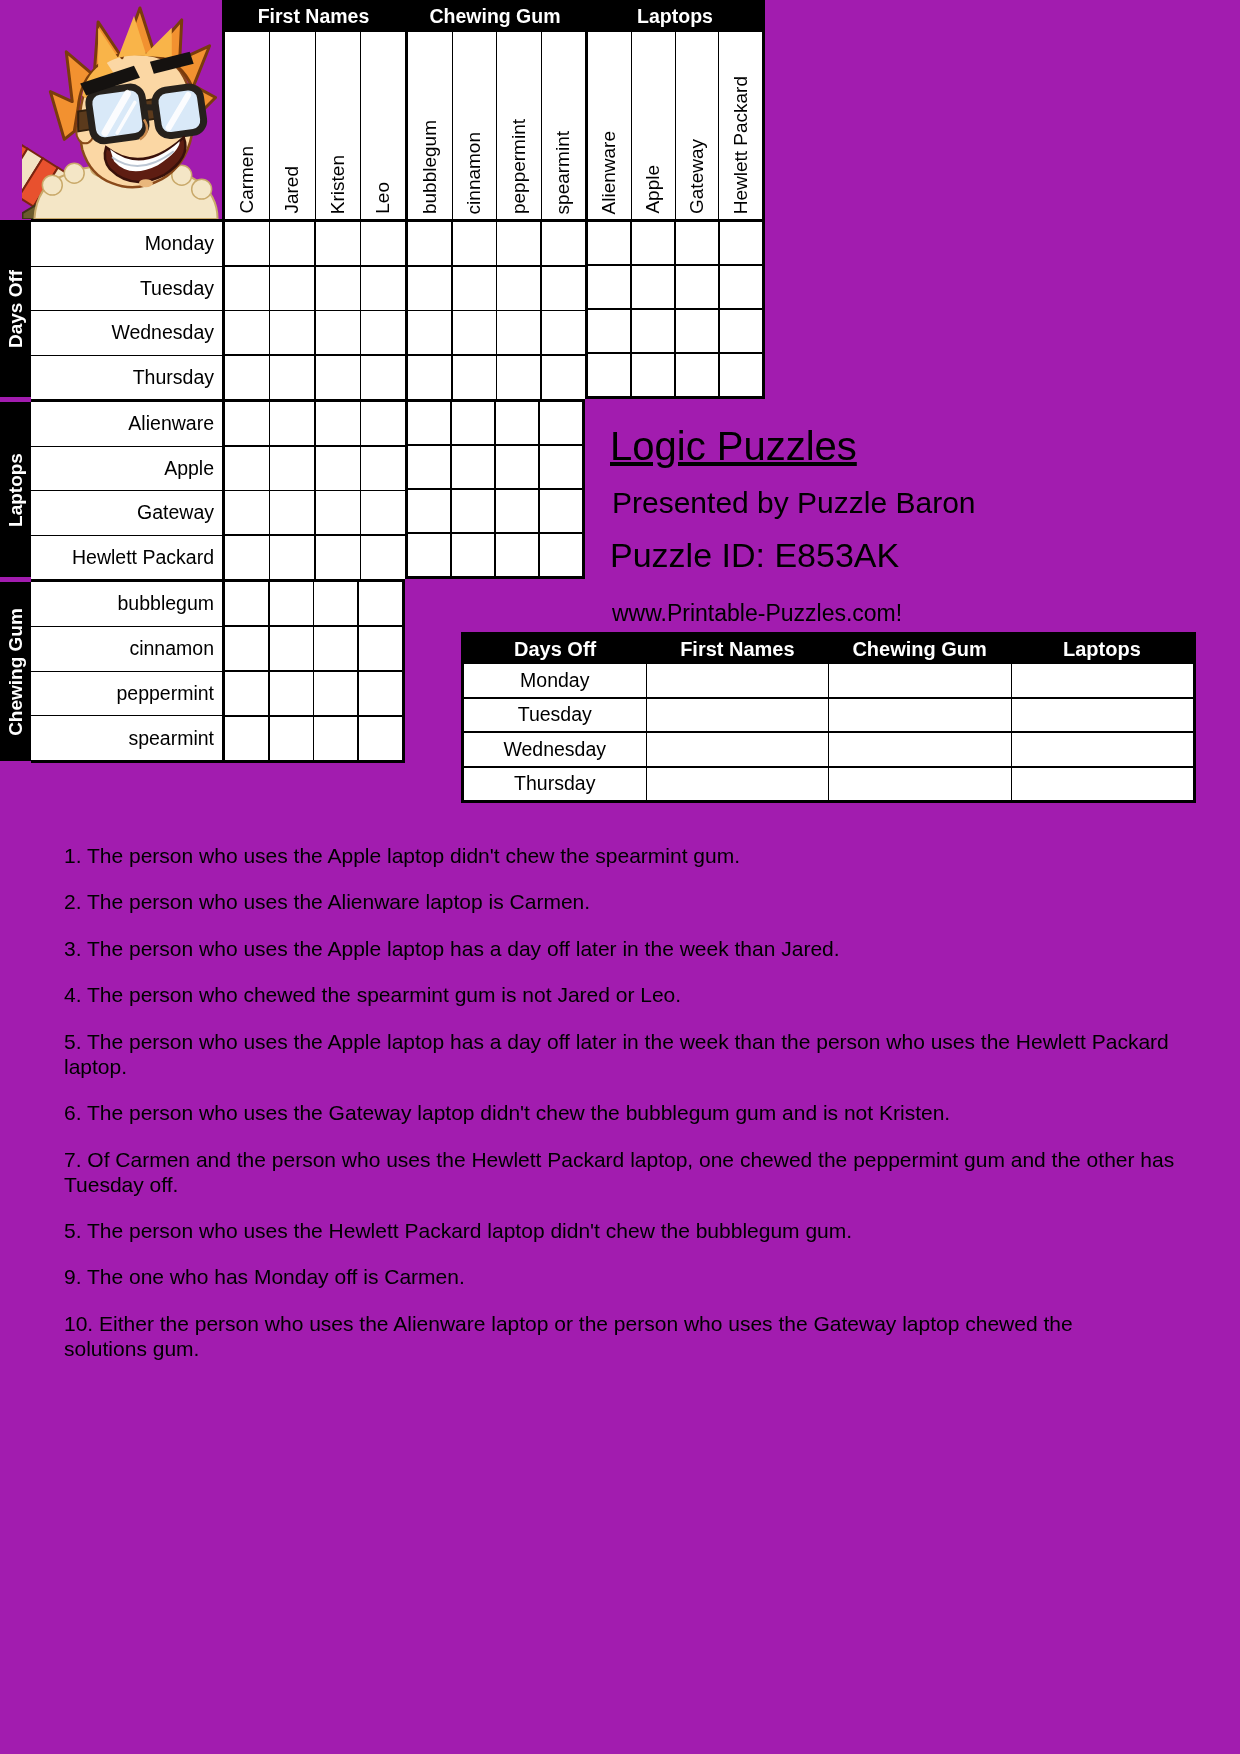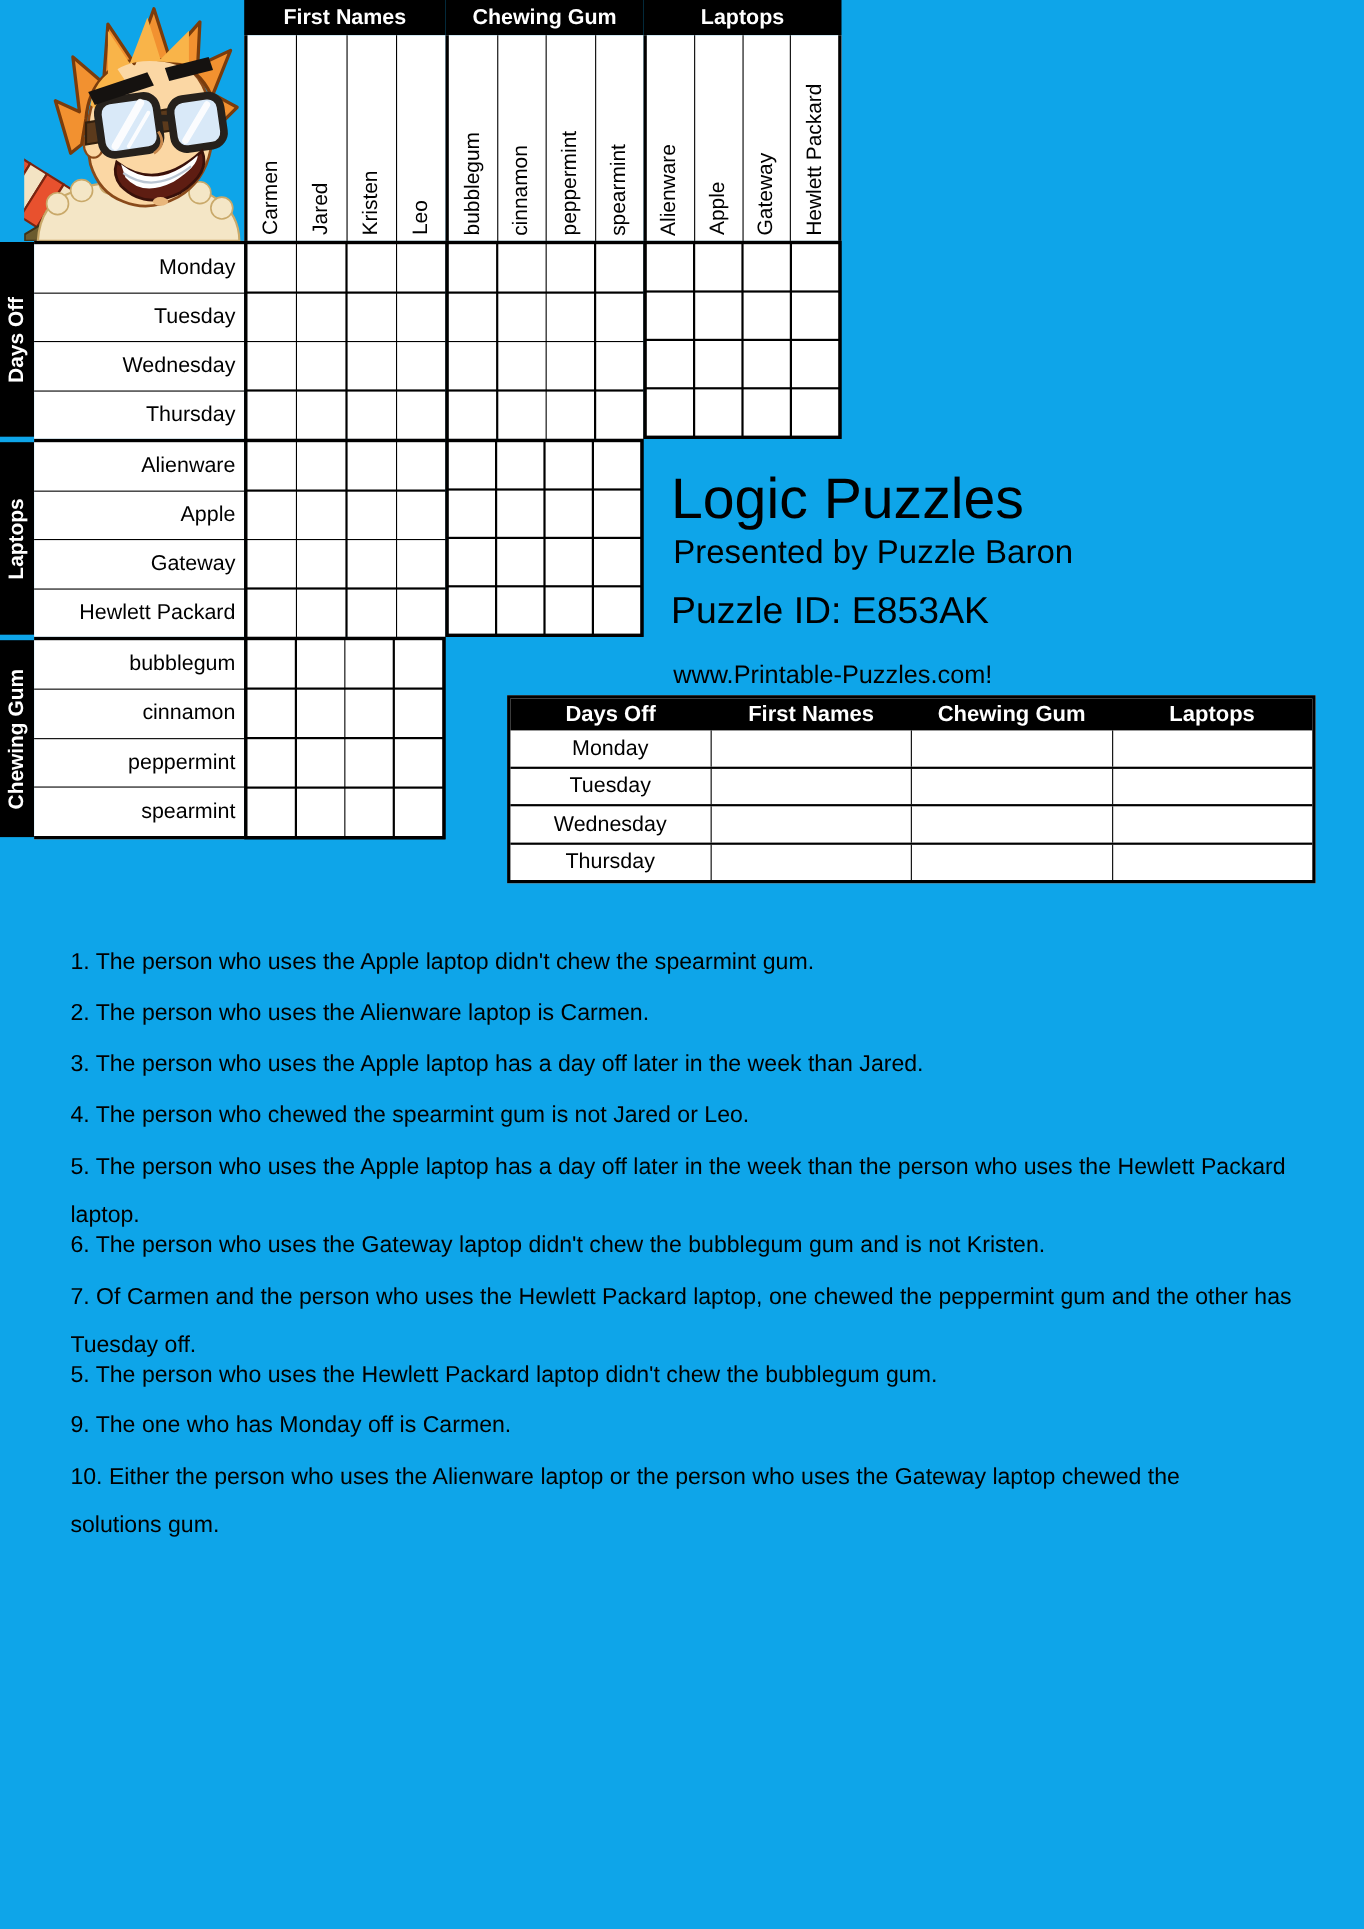--- a/index.html
+++ b/index.html
@@ -1,21 +1,21 @@
 <!DOCTYPE html>
 <html><head>
 <meta charset="utf-8">
 <style>
   * { box-sizing: border-box; margin: 0; padding: 0; }
   html,body { background:#888; }
   #page {
     position: relative;
     width: 1240px;
     height: 1754px;
-    background: #0ea5e9;
+    background: #a21caf;
     font-family: "Liberation Sans", sans-serif;
     color: #000;
     overflow: hidden;
     margin: 0 auto;
   }
 
   
   .topbar {
     position: absolute; top: 0; height: 32px;
     background: #000; color: #fff;
@@ -83,21 +83,21 @@
   }
   .cell { background: #fff; }
   #cb-d-n { left:222px; top:219px; width:183px; height:180px; border-right:none; border-bottom:none; }
   #cb-d-g { left:405px; top:219px; width:180px; height:180px; border-right:none; border-bottom:none; }
   #cb-d-l { left:585px; top:219px; width:180px; height:180px; }
   #cb-l-n { left:222px; top:399px; width:183px; height:180px; border-right:none; border-bottom:none; }
   #cb-l-g { left:405px; top:399px; width:180px; height:180px; }
   #cb-g-n { left:222px; top:579px; width:183px; height:184px; }
 
   
-  #main-title      { position:absolute; left:610px; top:424px; font-size:52px; }
+  #main-title      { position:absolute; left:610px; top:424px; font-size:40px;text-decoration:underline; }
   #presented-by    { position:absolute; left:612px; top:486px; font-size:30px; }
   #puzzle-id       { position:absolute; left:610px; top:536px; font-size:34px; }
   #hints-line      { position:absolute; left:612px; top:575px; font-size:21px; }
   #website-line    { position:absolute; left:612px; top:600px; font-size:23px; }
 
   
   #answer-table {
     position: absolute; left: 461px; top: 632px; width: 735px; height: 171px;
     border: 3px solid #000; display: flex; flex-direction: column; background:#fff;
   }
@@ -105,21 +105,21 @@
   .ahcell { flex:1; display:flex; align-items:center; justify-content:center;
             font-weight:bold; font-size:20px; }
   .arow { flex:1; display:flex; }
   .arow:not(:last-child) { border-bottom: 2px solid #000; }
   .acell { flex:1; }
   .acell:not(:last-child) { border-right: 1.5px solid #000; }
   .acell.daycell { display:flex; align-items:center; justify-content:center; font-size:19.5px; }
 
   
   .clue { position:absolute; left:64px; font-size:21px; line-height:24.5px; }
-  .clue div { white-space: nowrap; margin-top: 19px; }
+  .clue div { white-space: nowrap; }
   #clue-1  { top: 844px; }
   #clue-2  { top: 890px; }
   #clue-3  { top: 937px; }
   #clue-4  { top: 983px; }
   #clue-5  { top: 1030px; }
   #clue-6  { top: 1101px; }
   #clue-7  { top: 1148px; }
   #clue-8  { top: 1219px; }
   #clue-9  { top: 1265px; }
   #clue-10 { top: 1312px; }

